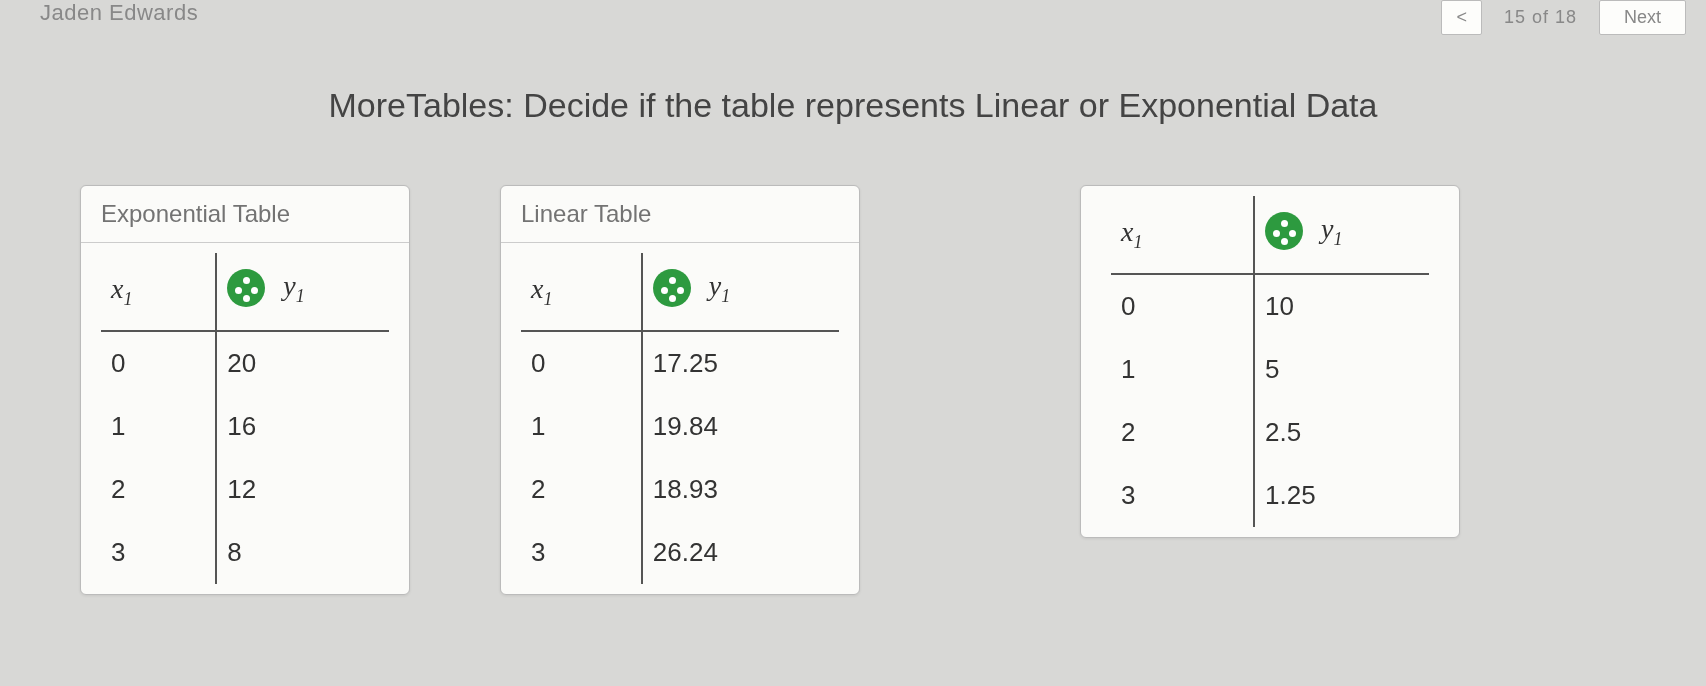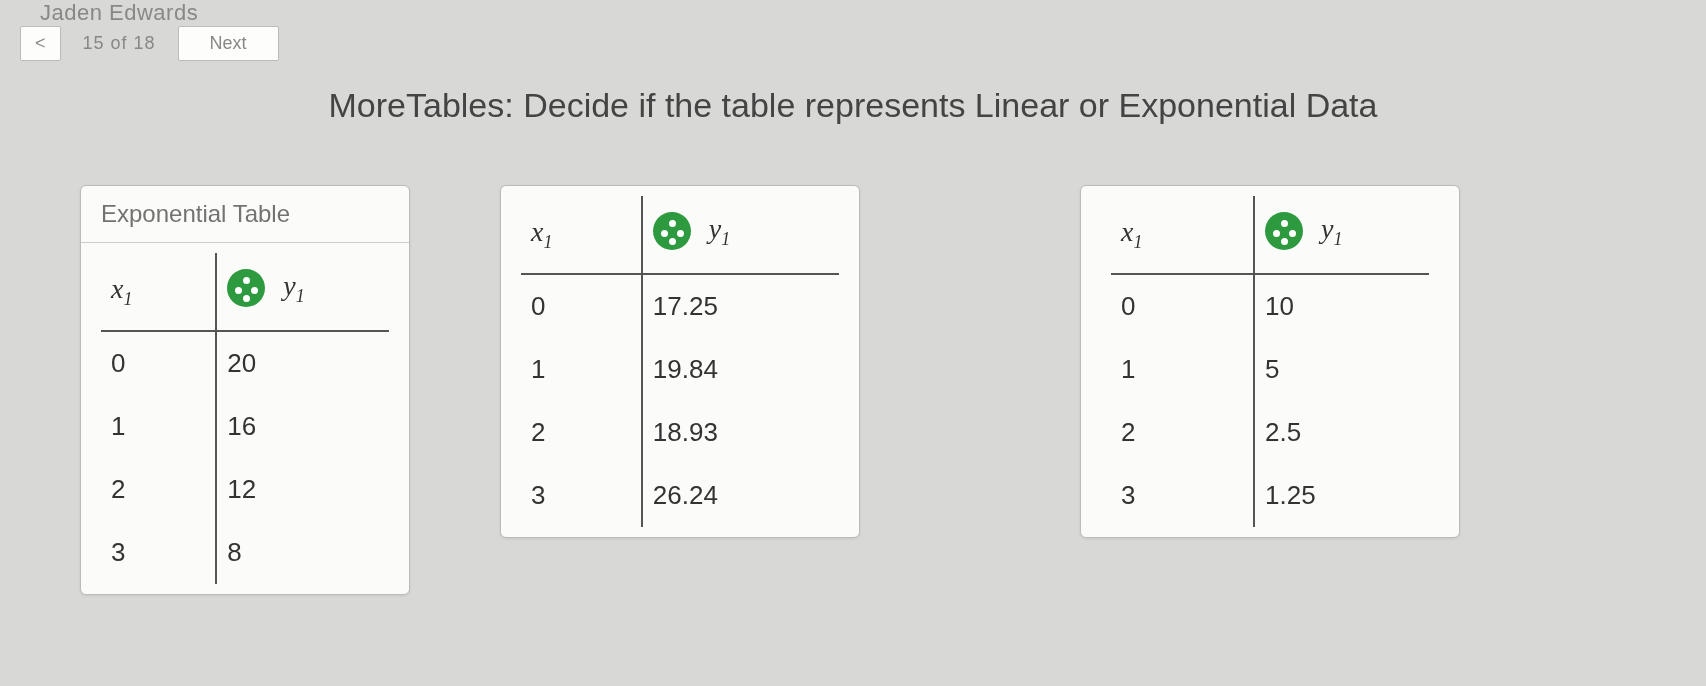--- a/index.html
+++ b/index.html
@@ -11,38 +11,37 @@
       overflow: hidden;
       color: #333;
       position: relative;
     }
     .top-bar {
       display: flex;
       justify-content: space-between;
       align-items: flex-start;
       padding: 0 20px;
       height: 30px;
-      flex-direction: column;
     }
     .student-name {
       color: #888;
       font-size: 22px;
       padding-left: 20px;
       letter-spacing: 0.5px;
     }
     .top-right {
       display: flex;
       gap: 12px;
       align-items: center;
     }
     .nav-btn {
       border: 1px solid #bbb;
       background: #fdfdfb;
       color: #888;
-      padding: 6px 31px;
+      padding: 6px 24px;
       font-size: 18px;
       border-radius: 2px;
       cursor: pointer;
     }
     .prev-btn { padding: 6px 14px; }
     .page-count {
       color: #888;
       font-size: 18px;
       padding: 6px 10px;
       letter-spacing: 1px;
@@ -190,20 +189,21 @@
           </tr>
         <tr>
             <td class="col-x">3</td>
             <td>8</td>
           </tr>
       </tbody>
     </table>
   </div>
 
   <div class="card card2">
+    <div class="card-label">Linear Table</div>
     <table class="tbl">
       <thead>
         <tr>
           <th class="col-x"><span>x</span><span class="sub">1</span></th>
           <th>
             <span class="y-head">
               <span class="dot-icon">
                   <span class="d3"></span>
                   <span class="d4"></span>
                 </span>

